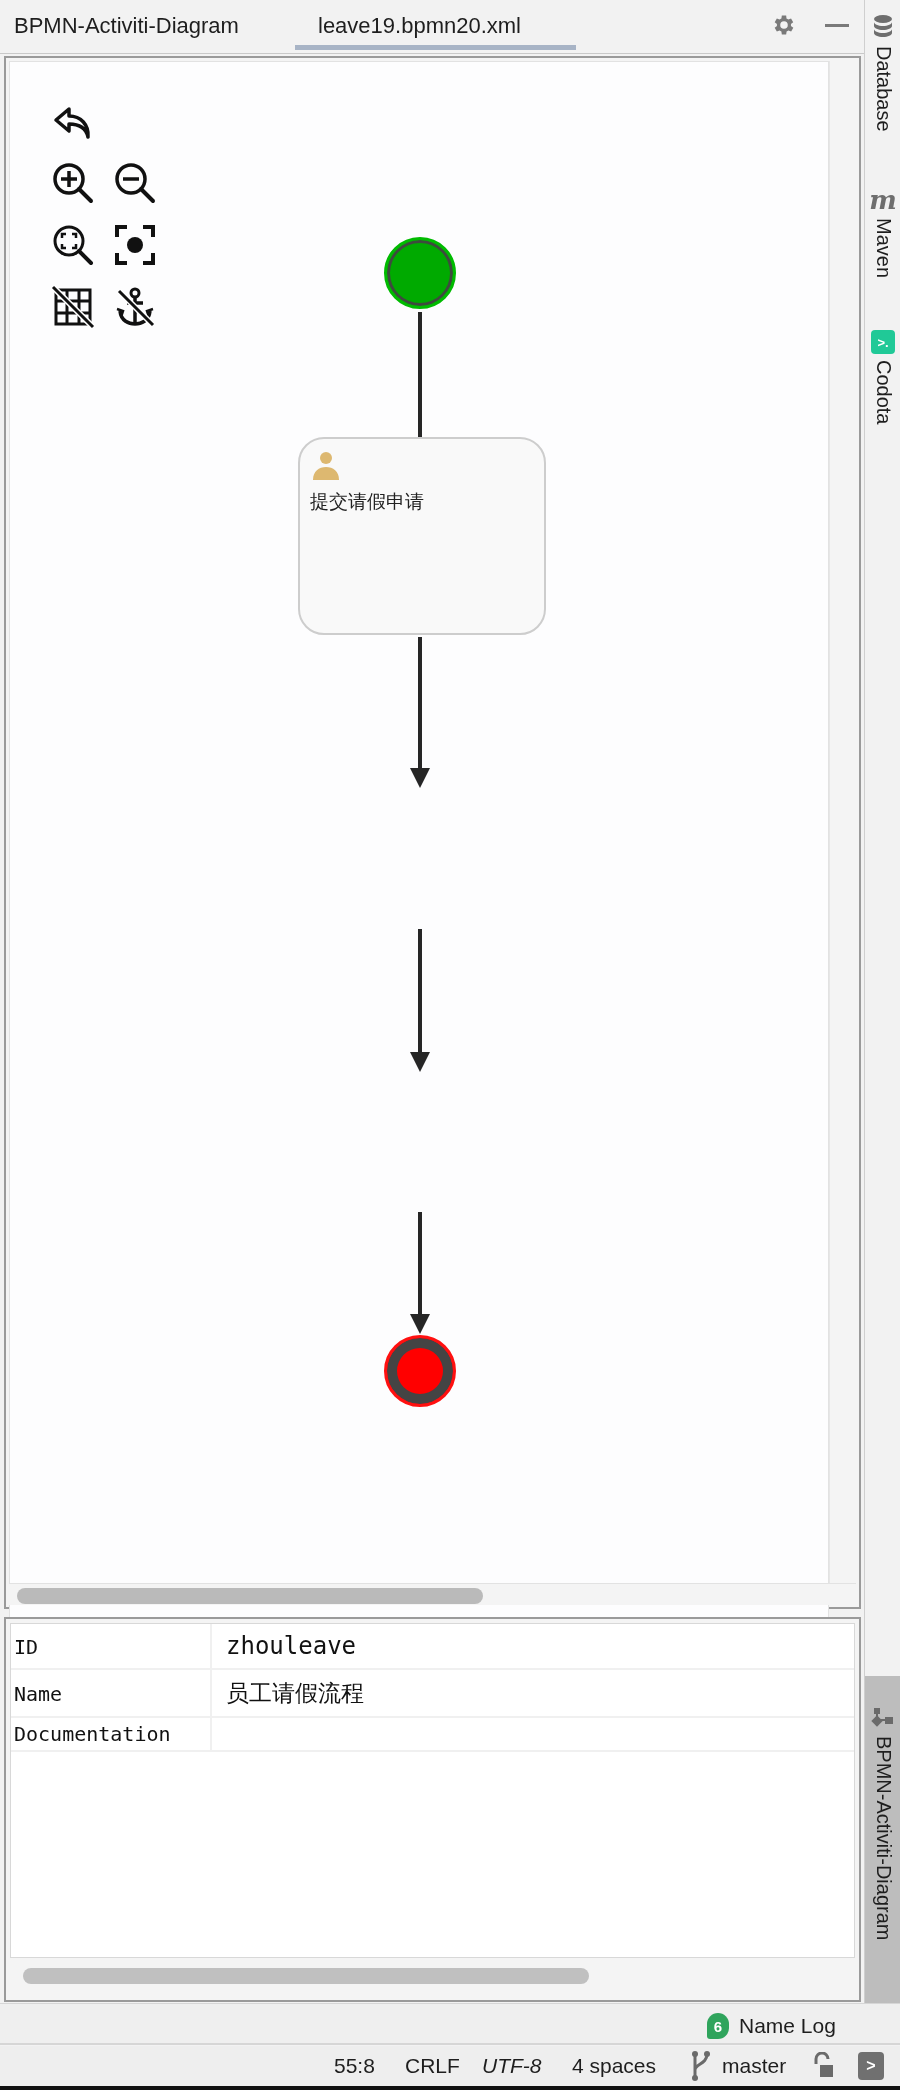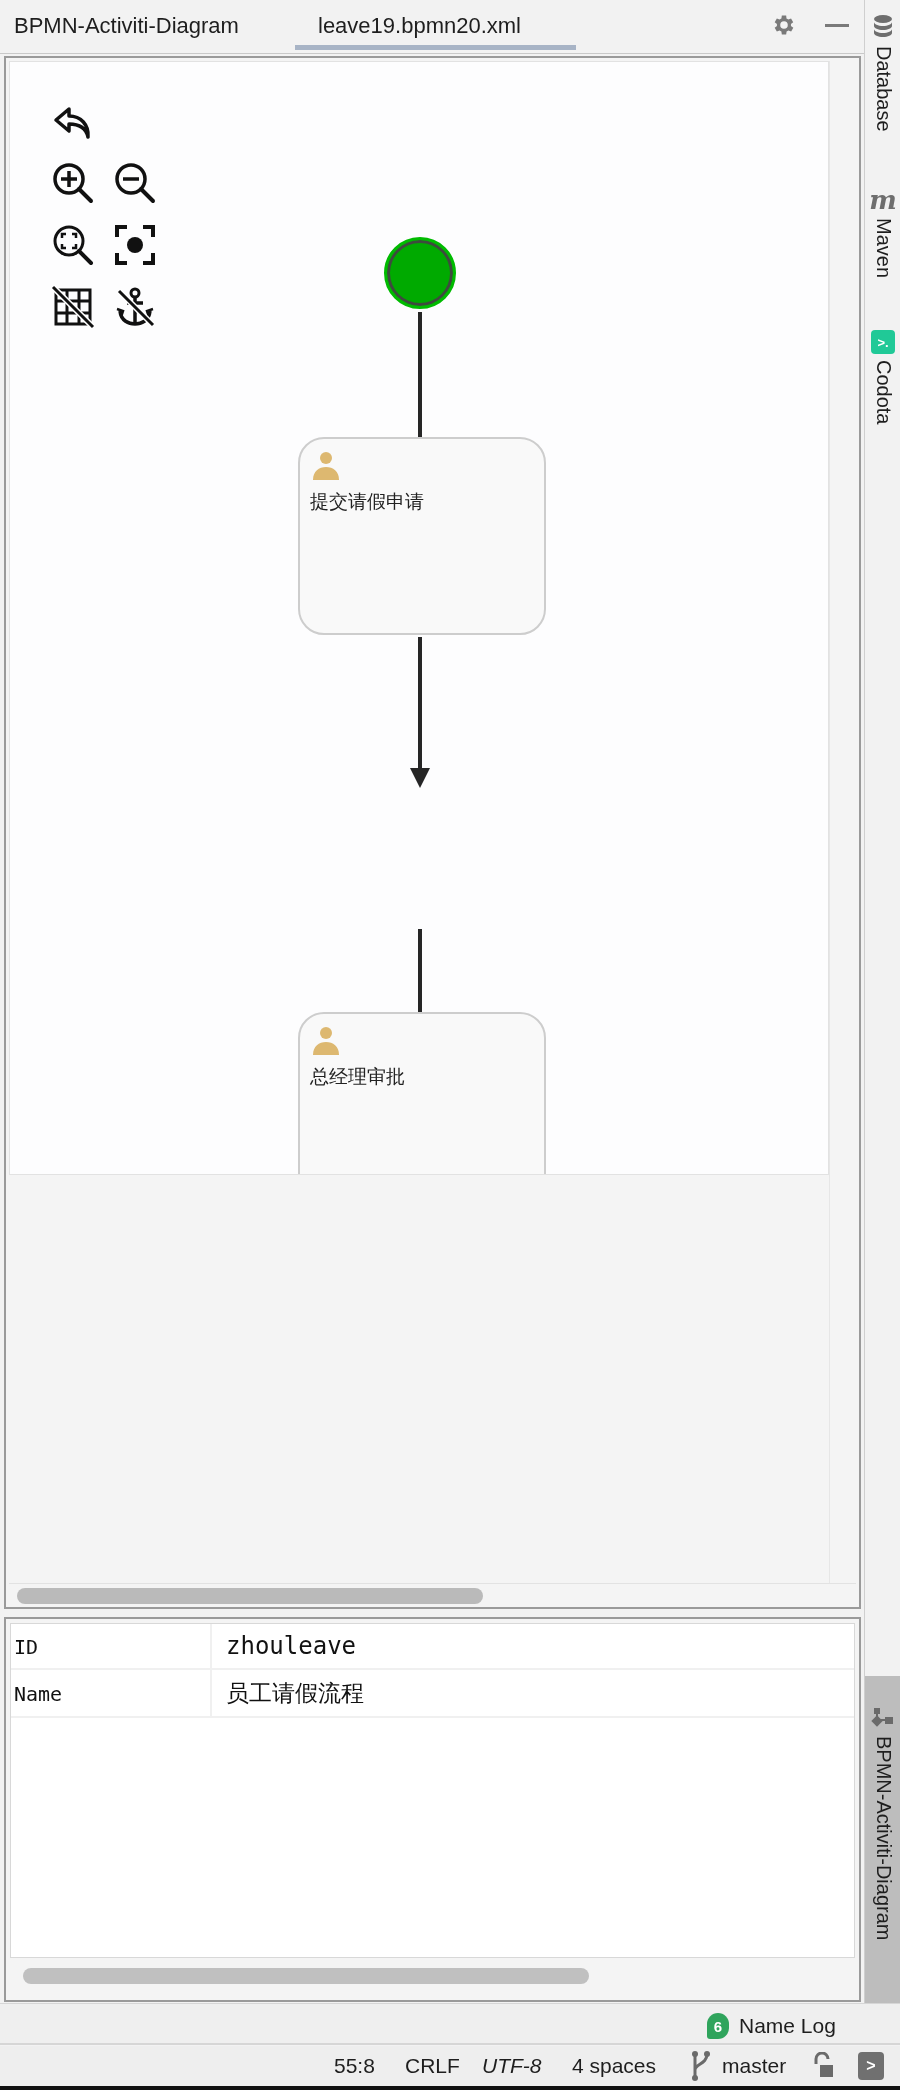--- a/index.html
+++ b/index.html
@@ -15,21 +15,21 @@
   .hdr-icon { position: absolute; top: 10px; width: 30px; height: 30px; display: flex; align-items: center; justify-content: center; cursor: pointer; }
 
   
   .right-strip { position: absolute; left: 864px; top: 0; width: 36px; height: 2003px; background: #f2f2f2; border-left: 1px solid #cfcfcf; }
   .strip-item { position: absolute; left: 0; width: 36px; display: flex; flex-direction: column; align-items: center; cursor: pointer; }
   .strip-item .vtext { writing-mode: vertical-rl; font-size: 20px; color: #1e1e1e; white-space: nowrap; margin-top: 6px; }
   .strip-item.active { background: #bdbdbd; }
 
   
   .diagram-panel { position: absolute; left: 4px; top: 56px; width: 857px; height: 1553px; border: 2px solid #9a9a9a; background: #f4f4f4; }
-  .canvas { position: absolute; left: 3px; top: 3px; width: 820px; height: 1114px; background: #fdfdfe; overflow: hidden; border: 1px solid #e2e2e2; }
+  .canvas { position: absolute; left: 3px; top: 3px; width: 820px; height: 1938px; background: #fdfdfe; overflow: hidden; border: 1px solid #e2e2e2; }
   .vscroll-track { position: absolute; left: 823px; top: 3px; width: 27px; height: 1522px; background: #f4f4f4; border-left: 1px solid #e6e6e6; }
   .hscroll-track { position: absolute; left: 3px; top: 1525px; width: 847px; height: 22px; background: #f4f4f4; border-top: 1px solid #e2e2e2; }
   .hscroll-thumb { position: absolute; left: 8px; top: 4px; width: 466px; height: 16px; border-radius: 8px; background: #bababa; cursor: pointer; }
 
   .tool-btn { position: absolute; width: 46px; height: 46px; display: flex; align-items: center; justify-content: center; cursor: pointer; }
 
   .event { position: absolute; border-radius: 50%; }
   .start-event { left: 374px; top: 175px; width: 72px; height: 72px; background: #00aa00; border: 3px solid #00bb00; box-shadow: inset 0 0 0 3px #3e4b3e; }
   .end-event { left: 374px; top: 1273px; width: 72px; height: 72px; background: #ff0000; border: 3px solid #ff1010; box-shadow: inset 0 0 0 10px #444444; }
 
@@ -174,27 +174,20 @@
       <span class="task-label">提交请假申请</span>
     </div>
 
     <div class="flow" style="top:575px;height:134px;"></div>
     <div class="arrowhead" style="top:706px;"></div>
 
 
     <div class="flow" style="top:867px;height:126px;"></div>
     <div class="arrowhead" style="top:990px;"></div>
 
-    <div class="task" style="top:950px;">
-      <svg class="user-icon" viewBox="0 0 32 32">
-        <circle cx="16" cy="9" r="6" fill="#ddb870"></circle>
-        <path d="M3 31 C3 22 9 18 16 18 C23 18 29 22 29 31 Z" fill="#ddb870"></path>
-      </svg>
-      <span class="task-label">总经理审批</span>
-    </div>
 
     <div class="flow" style="top:1150px;height:106px;"></div>
     <div class="arrowhead" style="top:1252px;"></div>
 
     <div class="event end-event"></div>
   </div>
 
   <div class="vscroll-track"></div>
   <div class="hscroll-track">
     <div class="hscroll-thumb"></div>
@@ -205,20 +198,25 @@
   <div class="props-inner">
     <div class="prop-row" style="top:46px;height:48px;">
       <span class="prop-key" style="top:12px;">Name</span>
       <div class="prop-sep"></div>
       <span class="prop-val" style="top:8px;font-family:'DejaVu Sans',sans-serif;font-size:23px;">员工请假流程</span>
     </div>
     <div class="prop-row" style="top:0;height:46px;">
       <span class="prop-key" style="top:11px;">ID</span>
       <div class="prop-sep"></div>
       <span class="prop-val" style="top:8px;">zhouleave</span>
+    </div>
+    <div class="prop-row" style="top:94px;height:34px;">
+      <span class="prop-key" style="top:4px;">Documentation</span>
+      <div class="prop-sep"></div>
+      <span class="prop-val" style="top:2px;min-width:600px;height:28px;"></span>
     </div>
   </div>
   <div class="props-hscroll">
     <div class="thumb"></div>
   </div>
 </div>
 
 <div class="eventlog-bar">
   <div class="eventlog-btn">
     <div class="badge">6</div>

